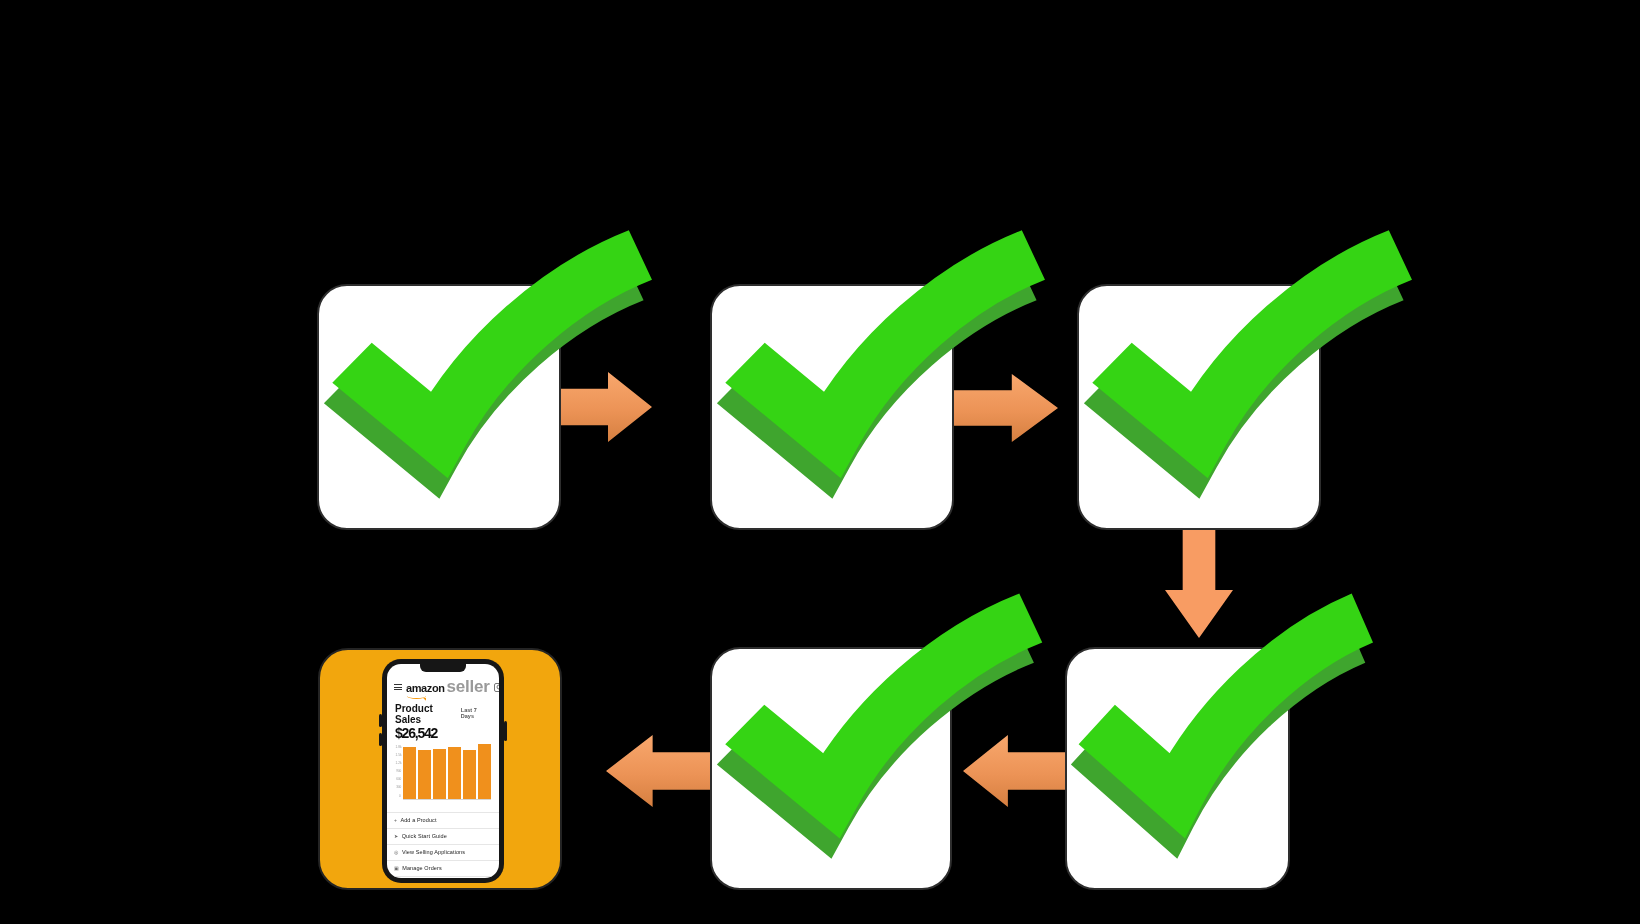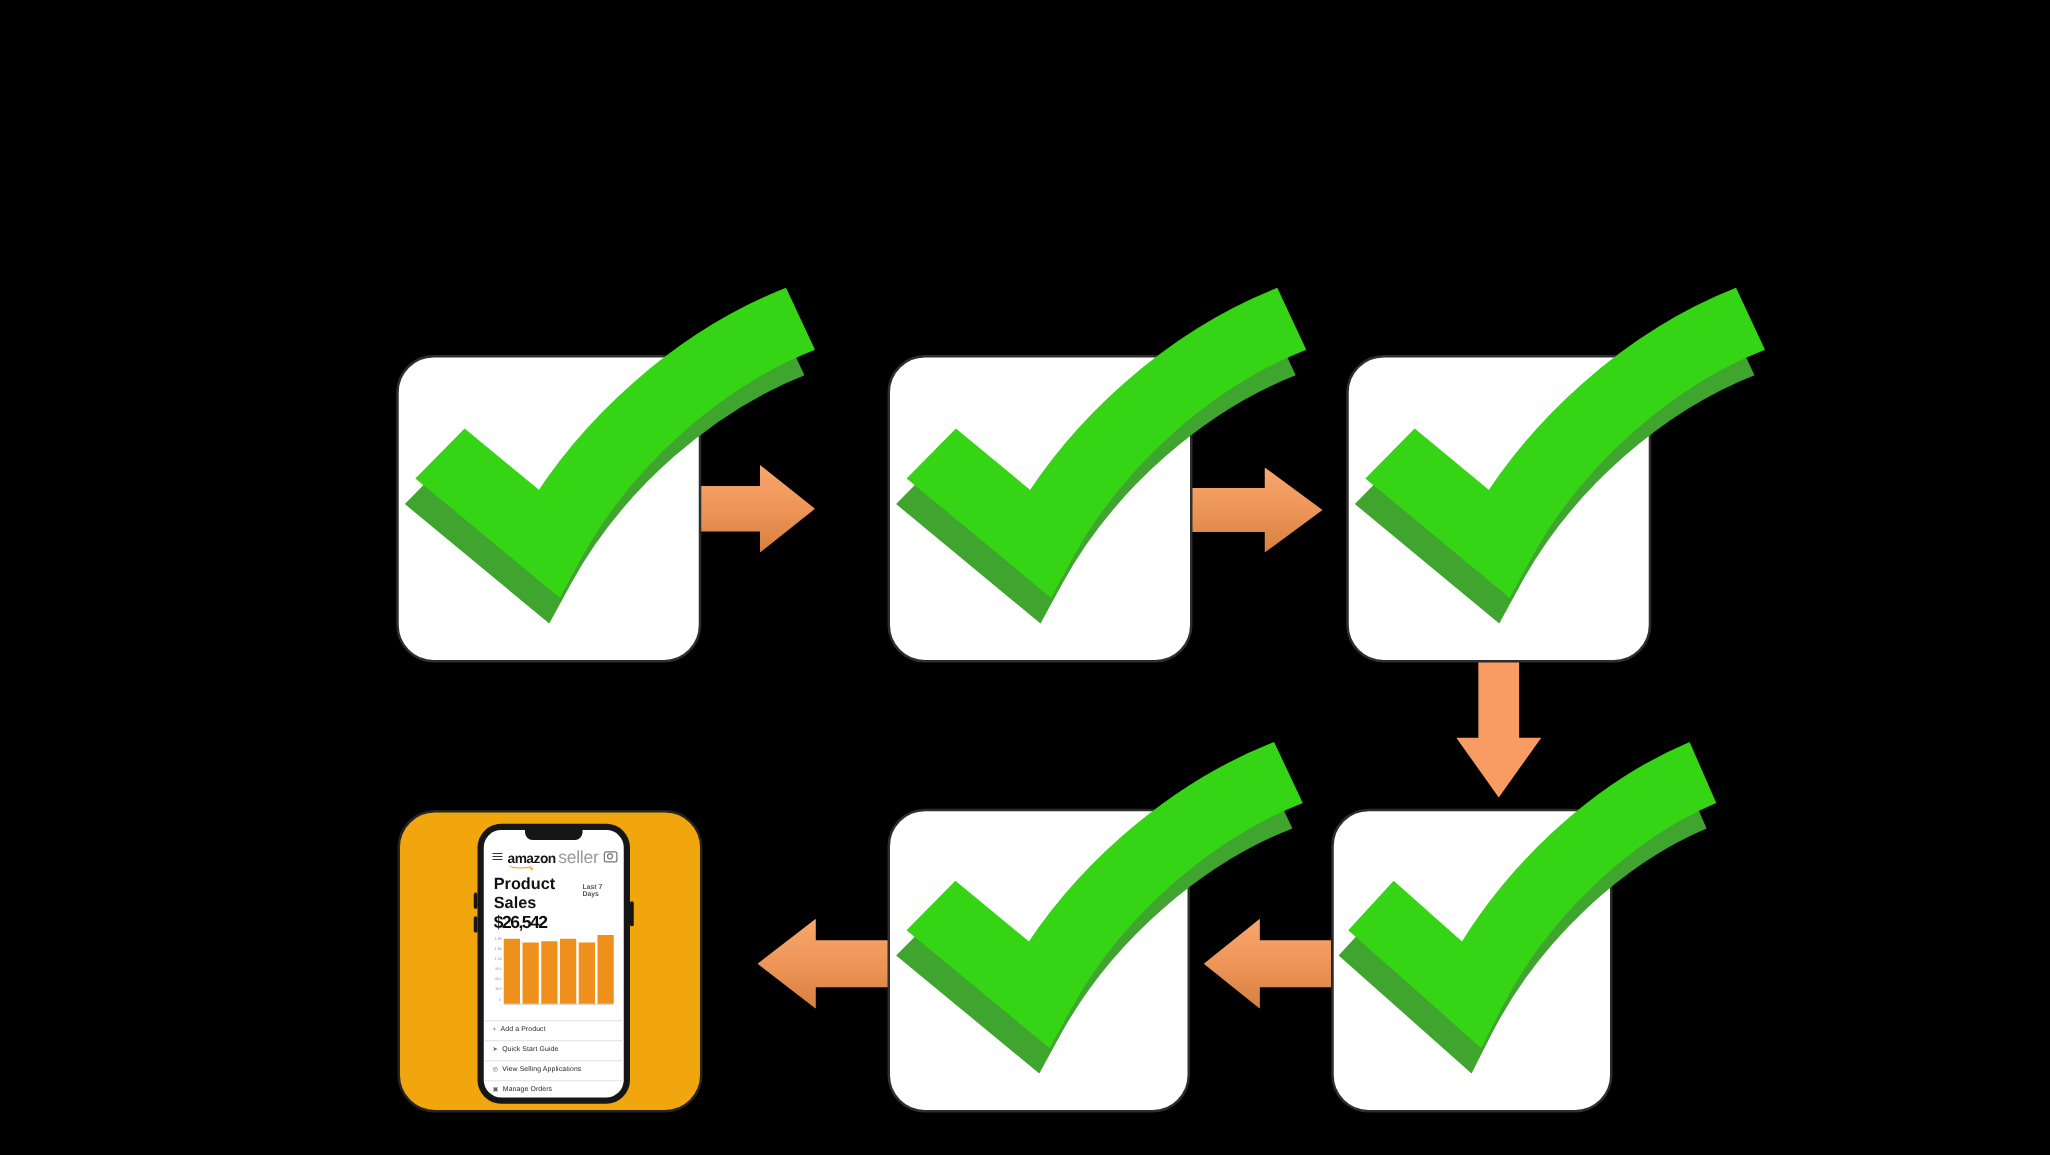--- a/index.html
+++ b/index.html
@@ -41,31 +41,31 @@
   .side-btn.pwr{right:-3px;top:62px;width:3px;height:20px;}
   .screen{position:absolute;left:5px;top:5px;width:112px;height:214px;background:#fff;
           border-radius:14px;overflow:hidden;}
   .notch{position:absolute;left:50%;top:0;transform:translateX(-50%);width:46px;height:8px;
          background:#161616;border-radius:0 0 6px 6px;}
 
   .ph-header{display:flex;align-items:center;gap:4px;padding:13px 7px 0 7px;}
   .hamburger{width:8px;height:6px;background:repeating-linear-gradient(#333 0 1px,transparent 1px 2.6px);flex:0 0 auto;}
   .brand{position:relative;display:flex;align-items:baseline;gap:2px;margin:0 auto;}
   .brand-bold{font-size:11px;font-weight:700;color:#161616;letter-spacing:-0.4px;}
-  .brand-light{font-size:14px;font-weight:400;color:#9a9a9a;letter-spacing:-0.2px;}
+  .brand-light{font-size:17px;font-weight:700;color:#9a9a9a;letter-spacing:-0.2px;}
   .smile{position:absolute;left:1px;bottom:-2px;width:19px;height:5px;
          border-bottom:1.6px solid #f7980a;border-radius:0 0 100% 100%;}
   .smile::after{content:'';position:absolute;right:-2px;bottom:-2px;width:0;height:0;
          border:2px solid transparent;border-left-color:#f7980a;transform:rotate(-45deg);}
   .camera-icon{position:relative;width:9px;height:7px;border:1px solid #777;border-radius:2px;flex:0 0 auto;}
   .camera-icon::after{content:'';position:absolute;left:50%;top:50%;width:3px;height:3px;
          border:1px solid #777;border-radius:50%;transform:translate(-50%,-50%);}
 
   .sales-row{display:flex;align-items:baseline;justify-content:space-between;padding:6px 8px 0 8px;}
-  .sales-title{font-size:13px;font-weight:800;color:#111;}
+  .sales-title{font-size:10px;font-weight:800;color:#111;}
   .sales-period{font-size:5.5px;font-weight:600;color:#555;}
   .sales-amount{padding:1px 8px 0 8px;font-size:14px;font-weight:800;color:#0d0d0d;
                 letter-spacing:-1.2px;line-height:1.05;}
 
   .chart{display:flex;height:56px;margin:3px 8px 0 5px;}
   .y-axis{display:flex;flex-direction:column;justify-content:space-between;align-items:flex-end;
           width:11px;padding:1px 2px 1px 0;box-sizing:border-box;}
   .ytick{font-size:5px;line-height:1;color:#999;transform:scale(0.62);transform-origin:right center;}
   .plot{flex:1;display:flex;align-items:flex-end;gap:2.5px;border-bottom:1px solid #d6d6d6;
         padding-bottom:0;}

